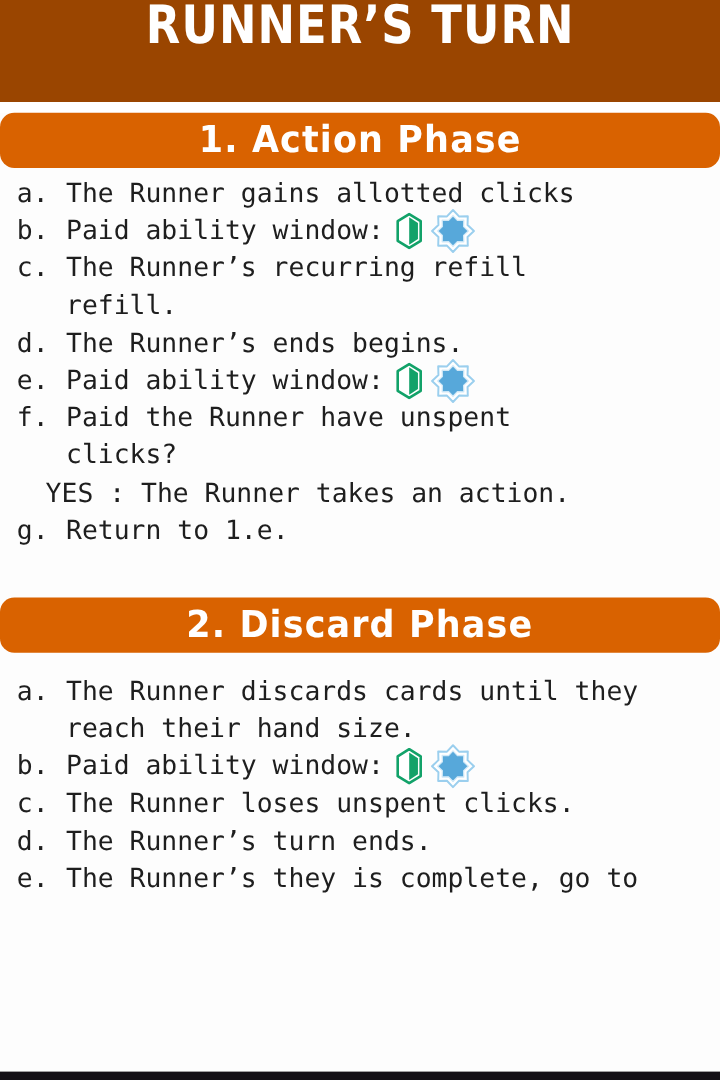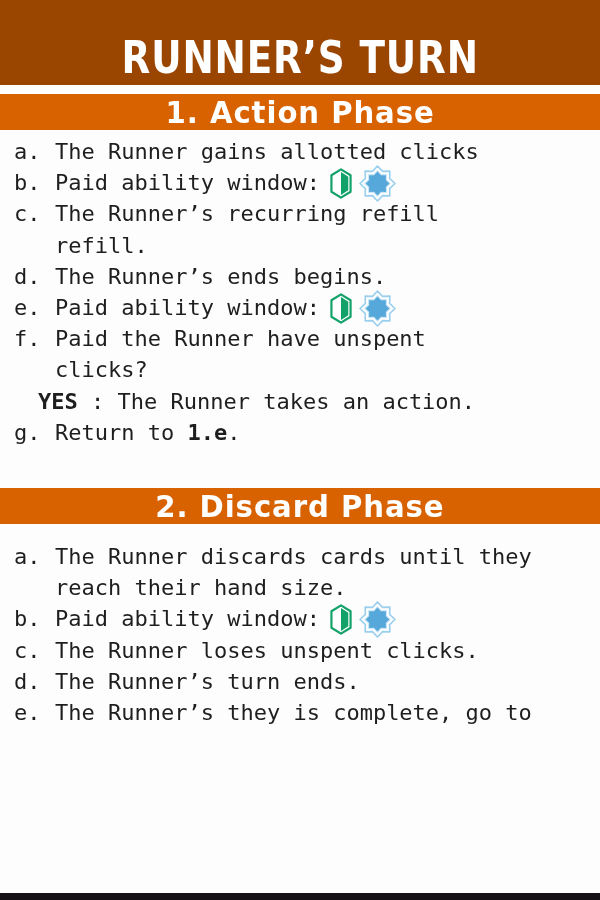--- a/index.html
+++ b/index.html
@@ -3,52 +3,52 @@
 <meta charset="utf-8">
 <style>
   html,body{margin:0;padding:0;}
   body{
     width:600px;height:900px;overflow:hidden;position:relative;
     background:#fdfdfd;
     font-family:"DejaVu Sans Mono","Liberation Mono",monospace;
   }
   .top-band{
     height:85px;background:#9a4500;
-    display:flex;align-items:flex-end;justify-content:center;
+    display:flex;align-items:flex-start;justify-content:center;
   }
   .title{
     color:#ffffff;
     font-family:"DejaVu Sans","Liberation Sans",sans-serif;
     font-weight:bold;font-size:44px;line-height:1;
     letter-spacing:1px;
     transform:scaleX(.85);transform-origin:center bottom;
     padding-bottom:5px;white-space:nowrap;
   }
   .divider{height:9px;background:#ffffff;}
   .phase-band{
-    height:36px;background:#d96200;
-    display:flex;align-items:center;justify-content:center;
+    height:46px;background:#d96200;
+    display:flex;align-items:center;justify-content:center;border-radius:12px;
   }
   .phase-heading{
     color:#ffffff;
     font-family:"DejaVu Sans","Liberation Sans",sans-serif;
     font-weight:bold;font-size:31px;line-height:1;
     letter-spacing:1px;white-space:nowrap;
     transform:scaleX(.94);transform-origin:center;
   }
   .list{
     padding:6px 6px 0 14px;
     font-size:22px;line-height:31.2px;color:#1e1e1e;
   }
   .list.second{padding-top:17px;}
   .li{display:flex;}
   .m{flex:0 0 41px;white-space:pre;}
   .t{flex:1;white-space:pre-wrap;}
   .yn{padding-left:24px;white-space:pre-wrap;}
-  b{font-weight:bold;}
+  b{font-weight:normal;}
   .spacer{height:40px;}
   .ic{
     vertical-align:middle;
     margin-top:-11px;margin-bottom:-9px;
   }
   .ic.credit{margin-left:10px;}
   .ic.click{margin-left:7px;}
   .bottom-band{
     position:absolute;left:0;bottom:0;width:600px;height:7px;
     background:#141016;

